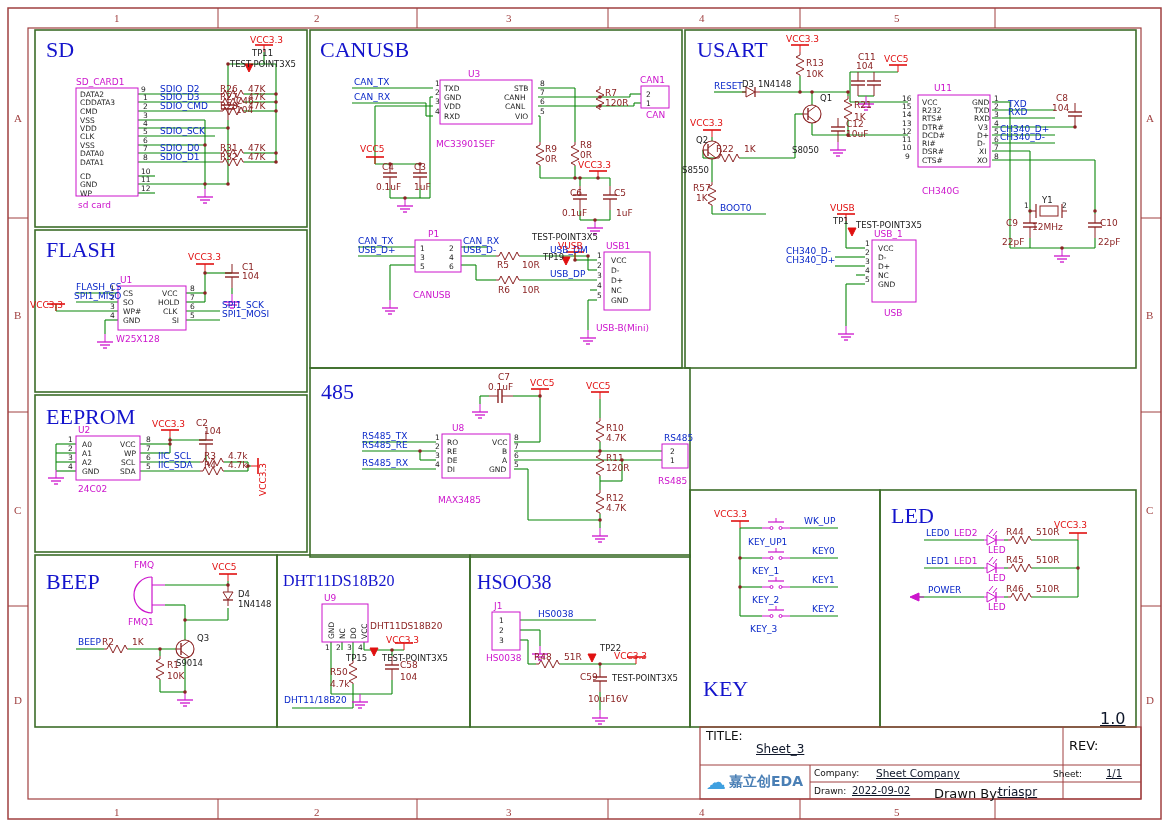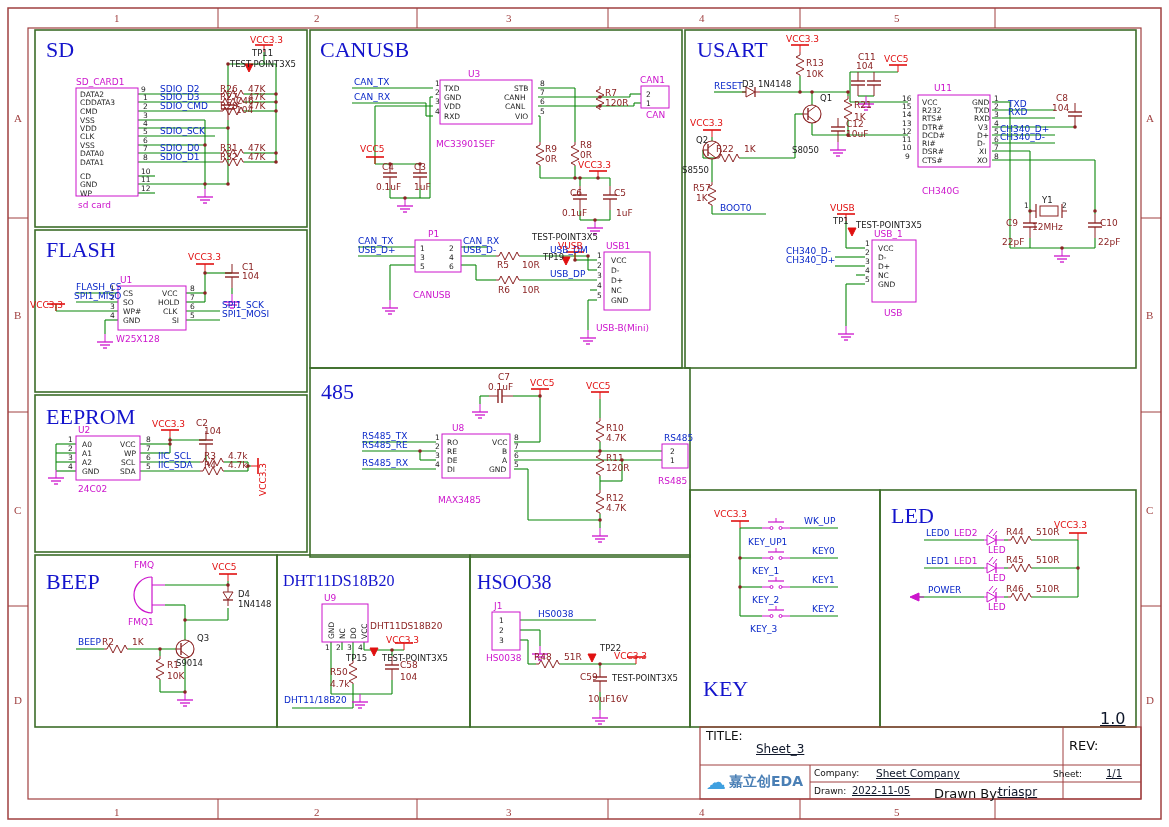--- a/index.html
+++ b/index.html
@@ -1016,20 +1016,20 @@
 
   <div class="tbtxt" style="left:706px;top:729px;font-size:12px">TITLE:</div>
   <div class="tbtxt tbval" style="left:756px;top:742px;font-size:12px">Sheet_3</div>
   <div class="tbtxt" style="left:1069px;top:738px;font-size:13px">REV:</div>
   <div class="tbtxt tbval" style="left:1100px;top:709px;font-size:16px">1.0</div>
   <div class="tbtxt" style="left:814px;top:768px;font-size:9px">Company:</div>
   <div class="tbtxt tbval" style="left:876px;top:767px;font-size:10.5px">Sheet Company</div>
   <div class="tbtxt" style="left:1053px;top:769px;font-size:9px">Sheet:</div>
   <div class="tbtxt tbval" style="left:1106px;top:768px;font-size:10px">1/1</div>
   <div class="tbtxt" style="left:814px;top:786px;font-size:9px">Drawn:</div>
-  <div class="tbtxt tbval" style="left:852px;top:785px;font-size:10px">2022-11-05</div>
+  <div class="tbtxt tbval" style="left:852px;top:785px;font-size:10px">2022-09-02</div>
   <div class="tbtxt" style="left:934px;top:786px;font-size:13px">Drawn By:</div>
   <div class="tbtxt tbval" style="left:998px;top:785px;font-size:12px">triaspr</div>
   <div id="logo">
     <span class="cloud">☁</span>
     <span class="ltxt">嘉立创EDA</span>
   </div>
 </div>
 
 </body></html>

